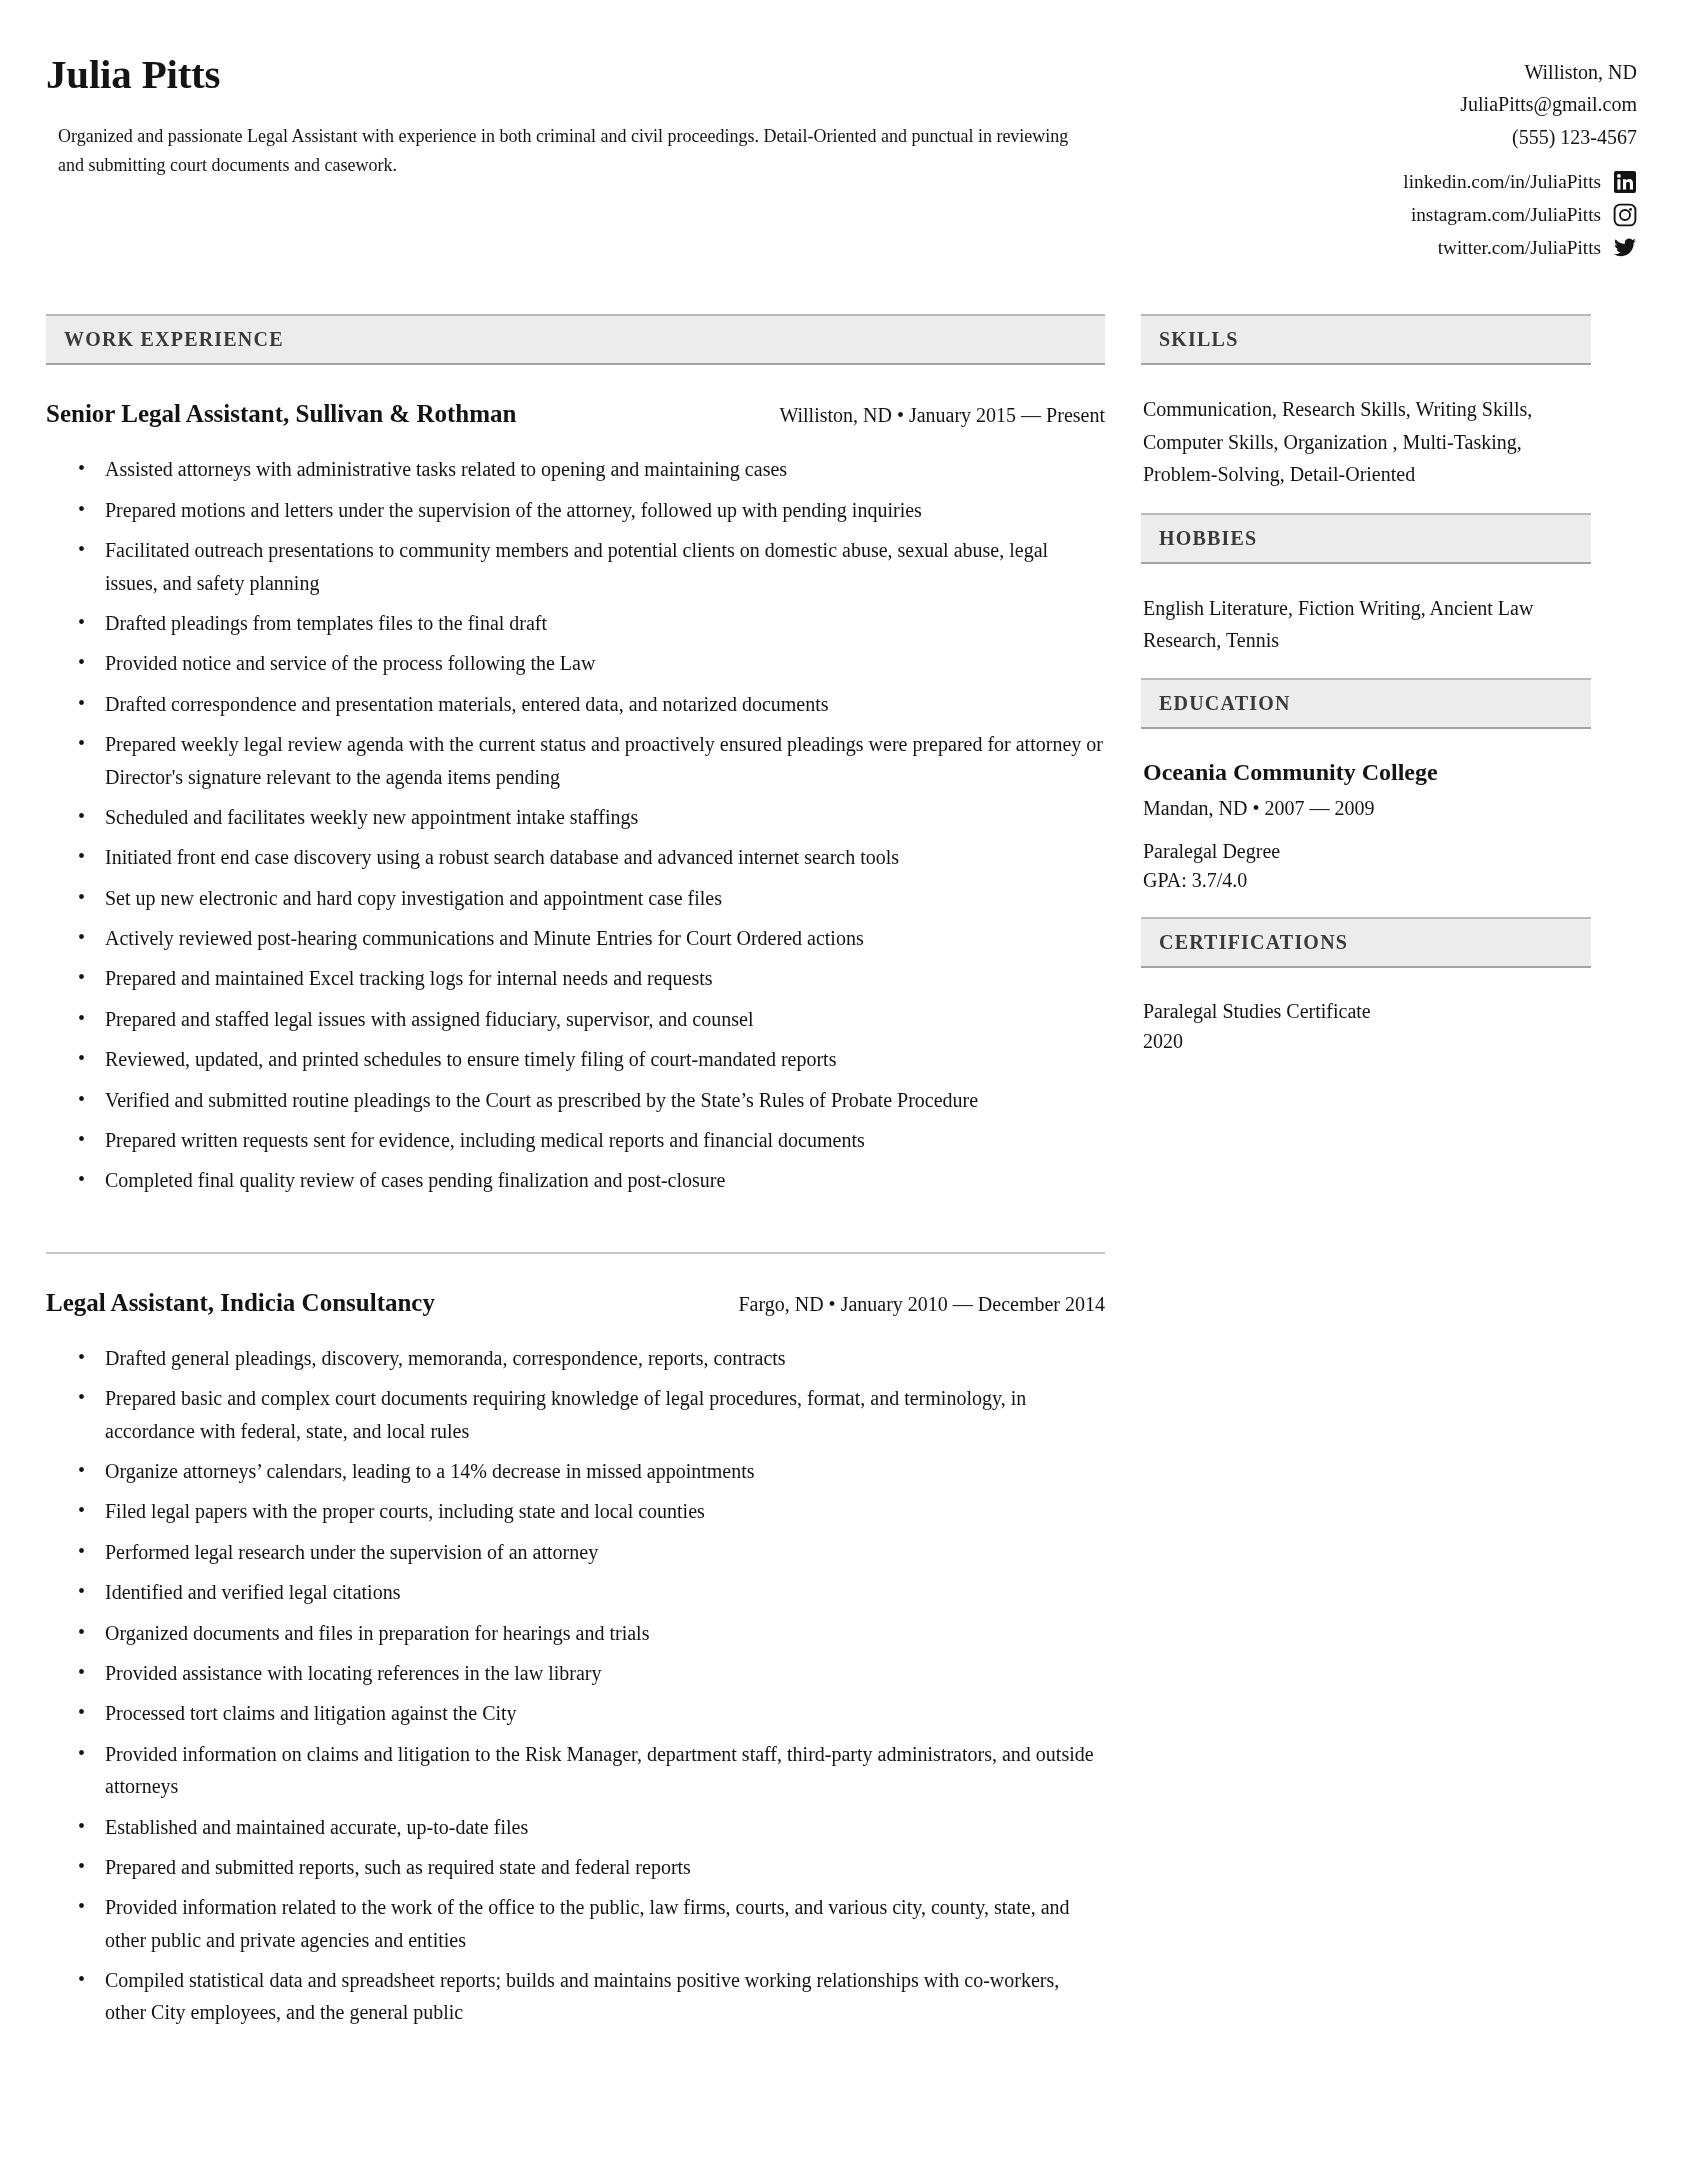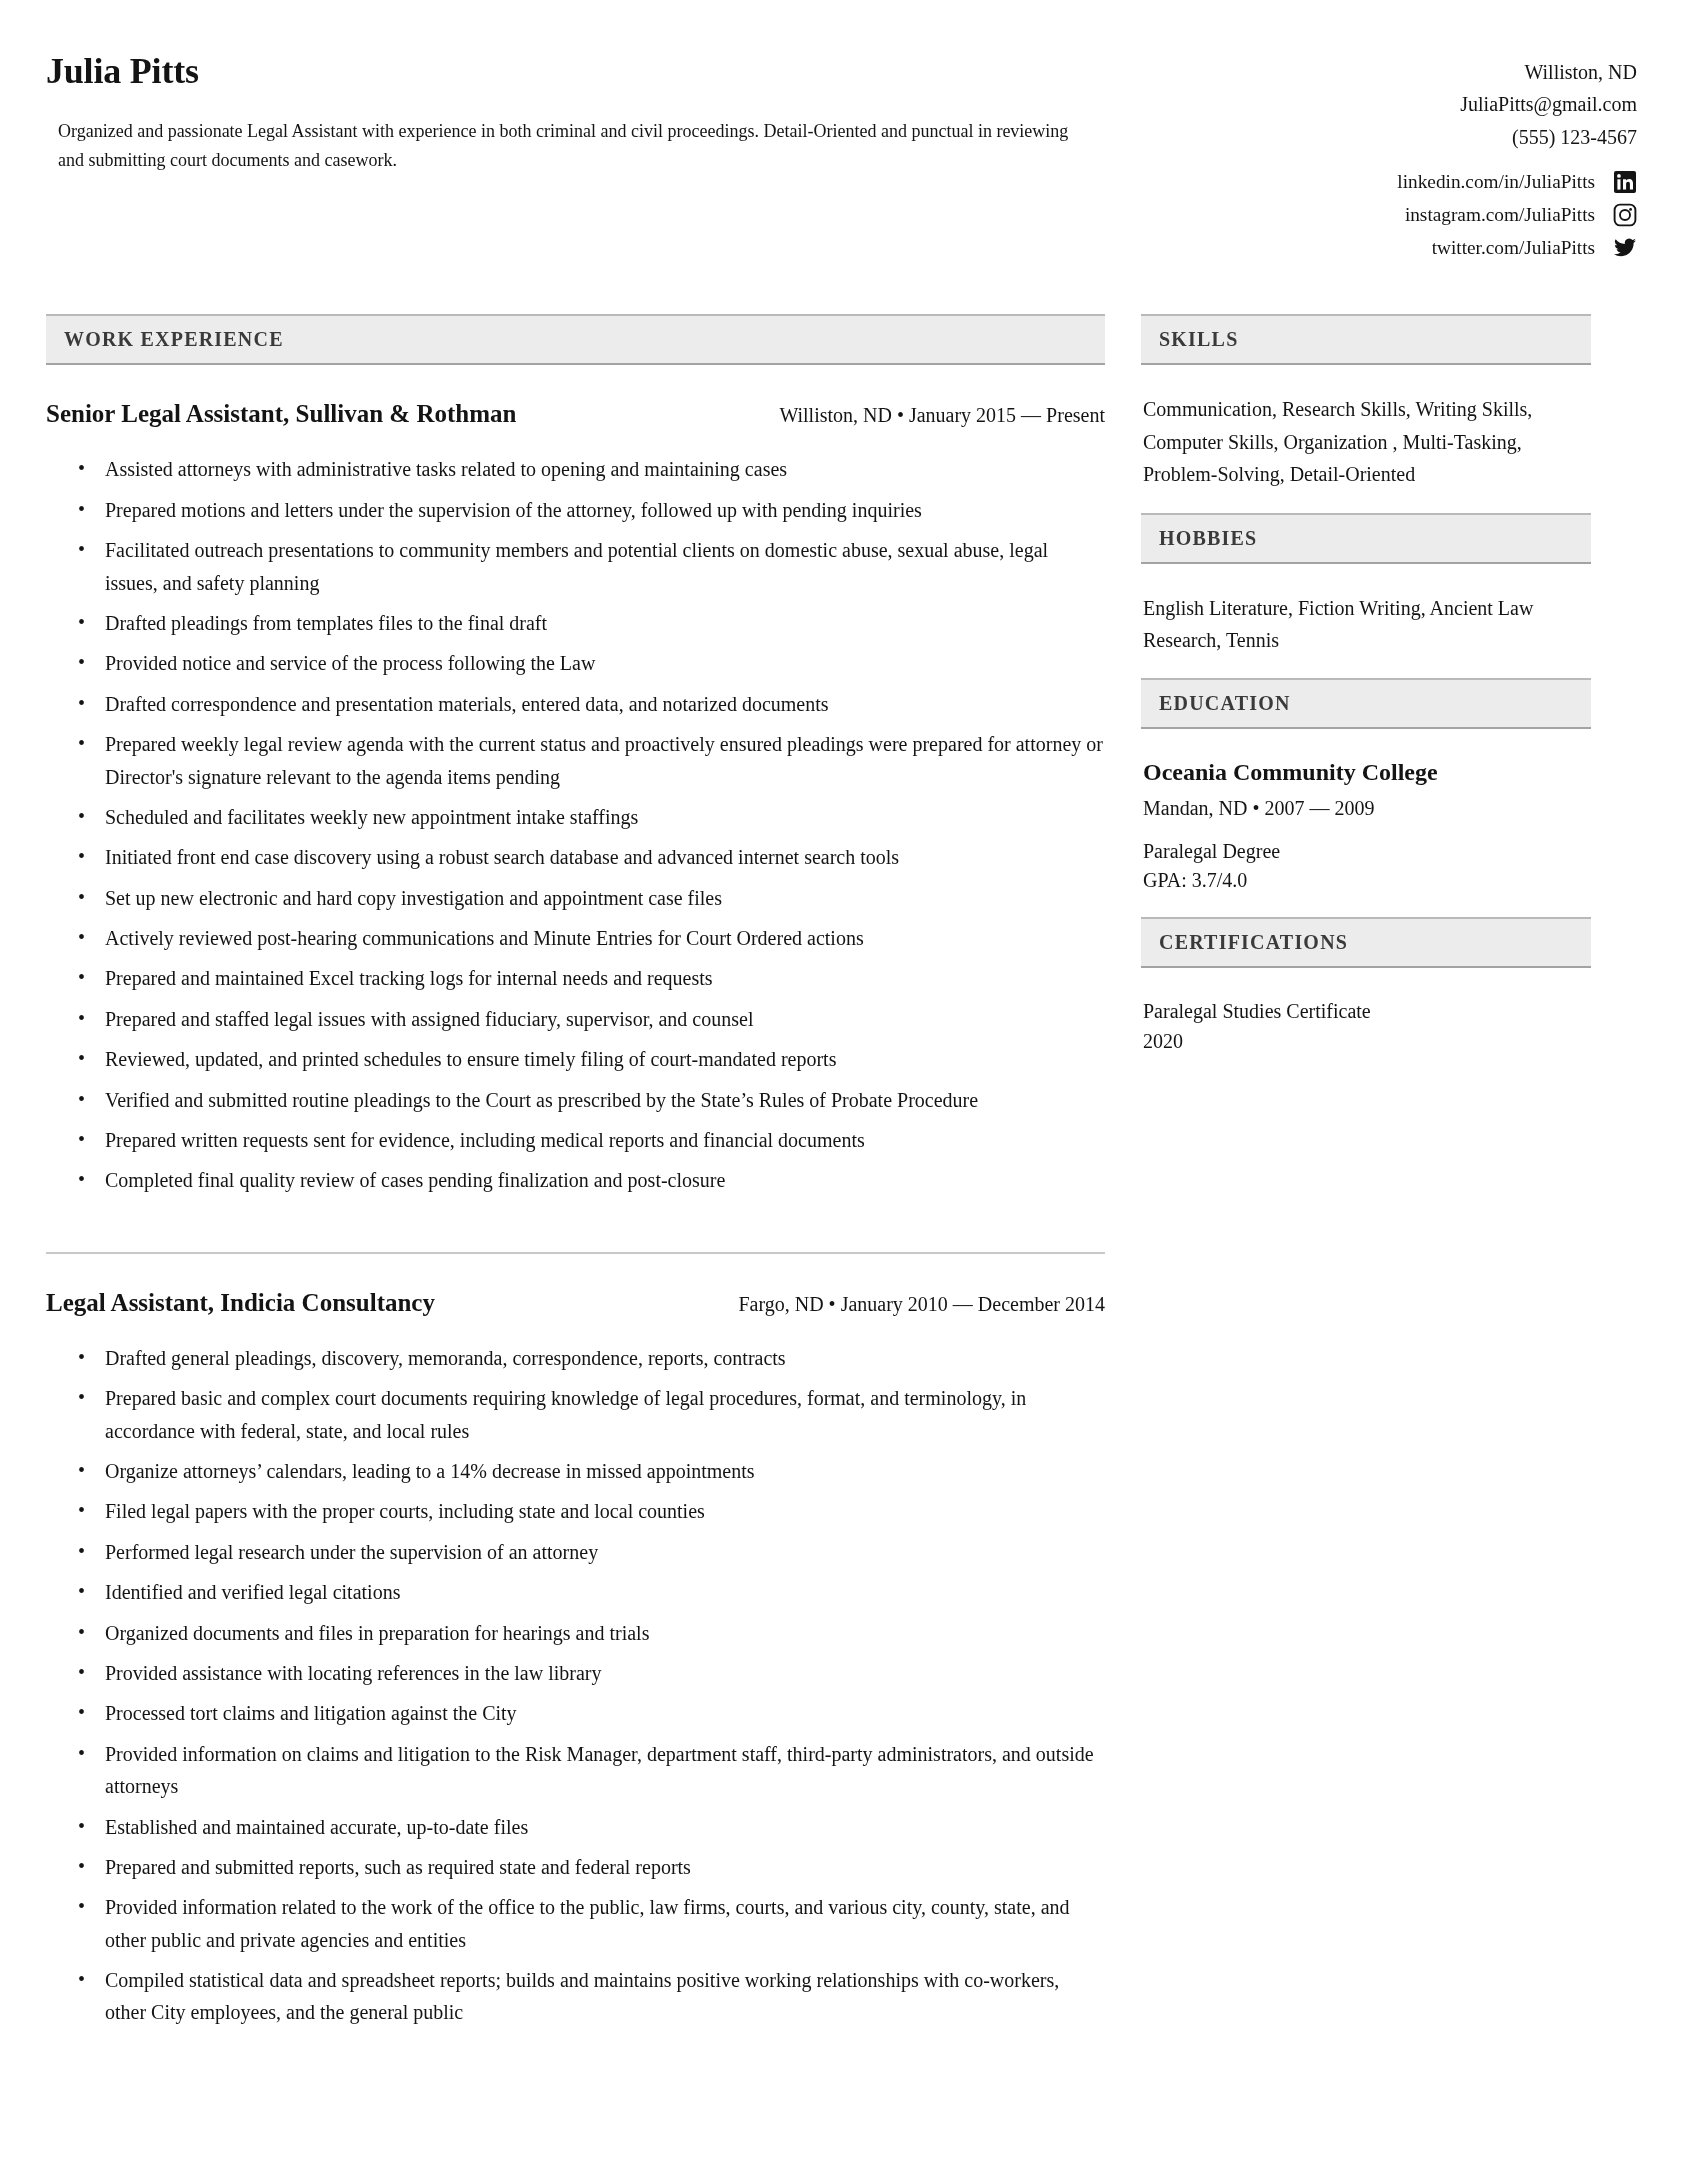--- a/index.html
+++ b/index.html
@@ -27,21 +27,21 @@
   .header {
     display: flex;
     align-items: flex-start;
     justify-content: space-between;
     padding-top: 12px;
   }
   .header-left {
     width: 1049px;
   }
   .name {
-    font-size: 36px;
+    font-size: 41px;
     font-weight: bold;
     letter-spacing: -0.2px;
     line-height: 1.08;
     margin: 0 0 26px 0;
     font-family: "Liberation Serif", "DejaVu Serif", serif;
   }
   .summary {
     font-size: 18px;
     line-height: 1.62;
     max-width: 1030px;
@@ -58,21 +58,21 @@
     line-height: 1.62;
     white-space: nowrap;
   }
   .social-list {
     margin-top: 16px;
   }
   .social-row {
     display: flex;
     align-items: center;
     justify-content: flex-end;
-    gap: 18px;
+    gap: 12px;
     margin-bottom: 8px;
     line-height: 1;
   }
   .social-row .label {
     font-size: 19.3px;
     line-height: 1.3;
     white-space: nowrap;
   }
   .social-ico {
     width: 24px;

